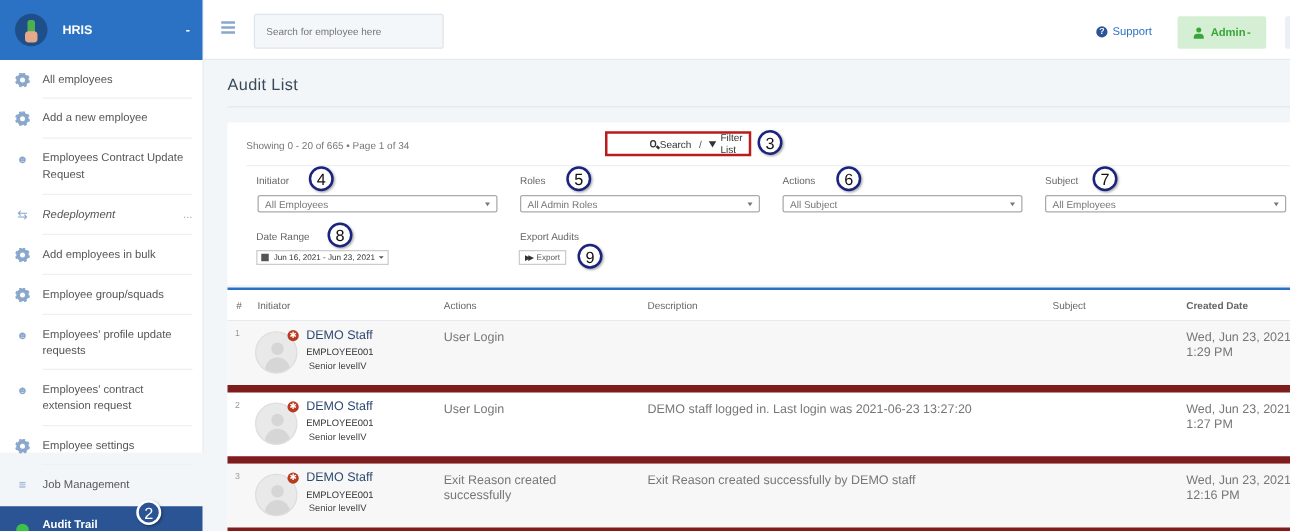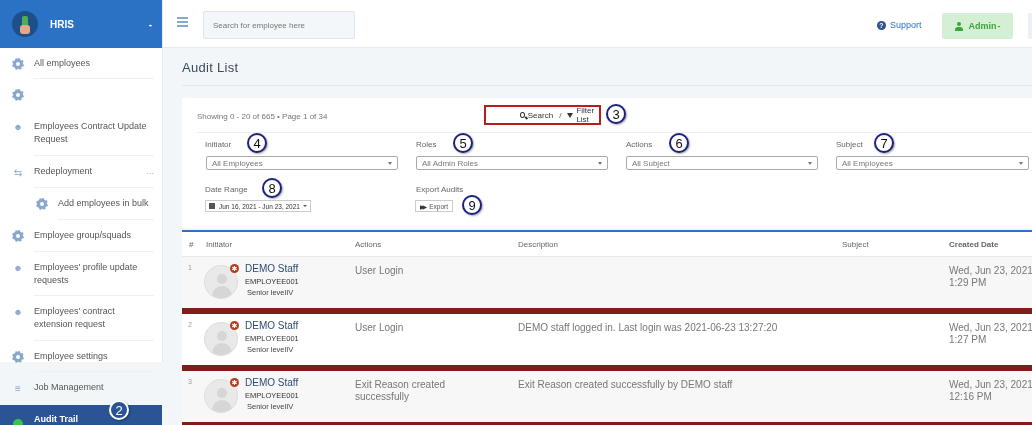--- a/index.html
+++ b/index.html
@@ -103,31 +103,32 @@
     <li class="nav-item" style="height:31px;padding-top:9px;">
       <span class="ico">
           <span class="gear"></span>
         </span>
       <span class="lbl" style="height:22px;">All employees</span>
     </li>
     <li class="nav-item" style="height:32px;padding-top:9px;">
       <span class="ico">
           <span class="gear"></span>
         </span>
+      <span class="lbl" style="height:23px;">Add a new employee</span>
     </li>
     <li class="nav-item" style="height:45px;padding-top:9px;">
       <span class="ico" style="font-size:9px;">☻</span>
       <span class="lbl" style="height:36px;">Employees Contract Update Request</span>
     </li>
     <li class="nav-item" style="height:32px;padding-top:9px;">
       <span class="ico" style="font-size:10px;">⇆</span>
-      <span class="lbl" style="height:23px;">Redeployment</span>
+      <span class="lbl" style="height:23px;font-style:italic;">Redeployment</span>
       <span class="more" style="top:10px;">...</span>
     </li>
-    <li class="nav-item" style="height:32px;padding-top:9px;margin-left:24px;">
+    <li class="nav-item" style="height:32px;padding-top:9px;">
       <span class="ico">
           <span class="gear"></span>
         </span>
       <span class="lbl" style="height:23px;">Add employees in bulk</span>
     </li>
     <li class="nav-item" style="height:32px;padding-top:9px;">
       <span class="ico">
           <span class="gear"></span>
         </span>
       <span class="lbl" style="height:23px;">Employee group/squads</span>

